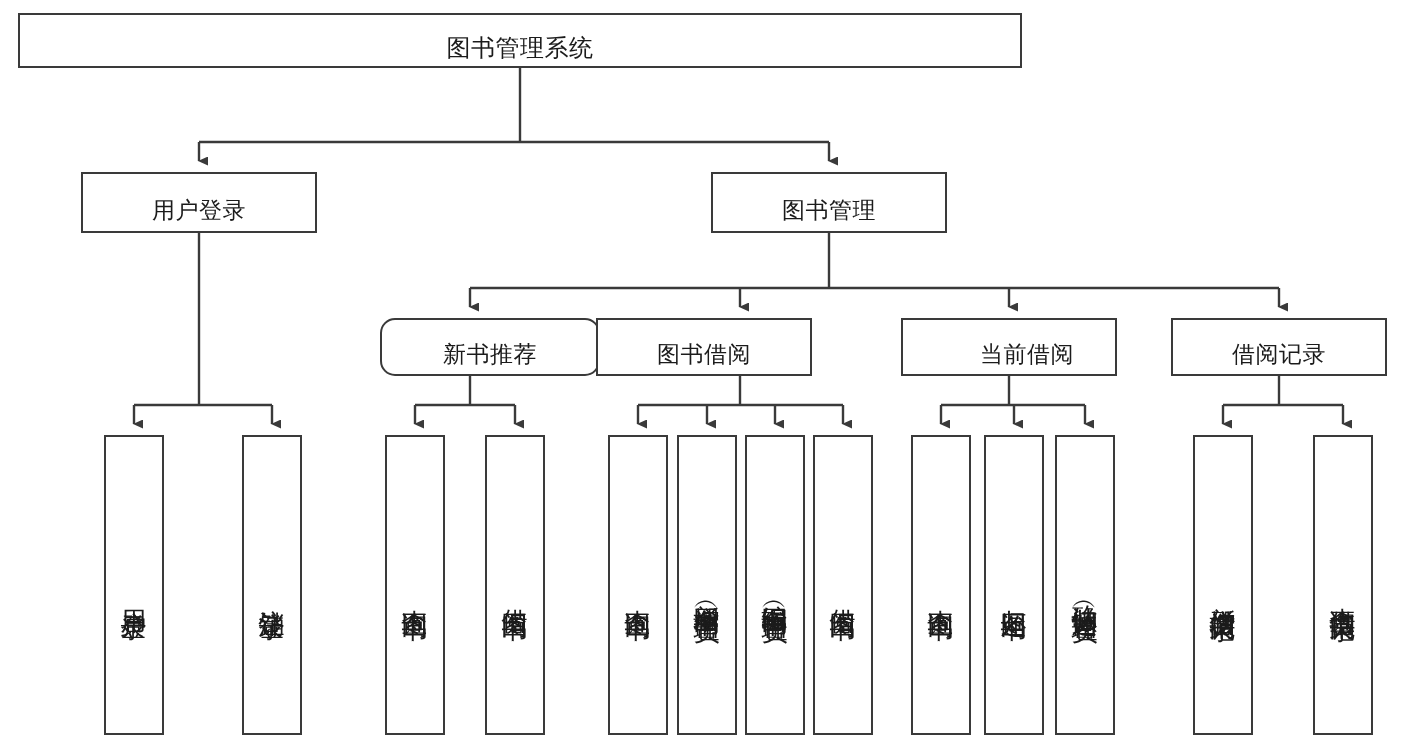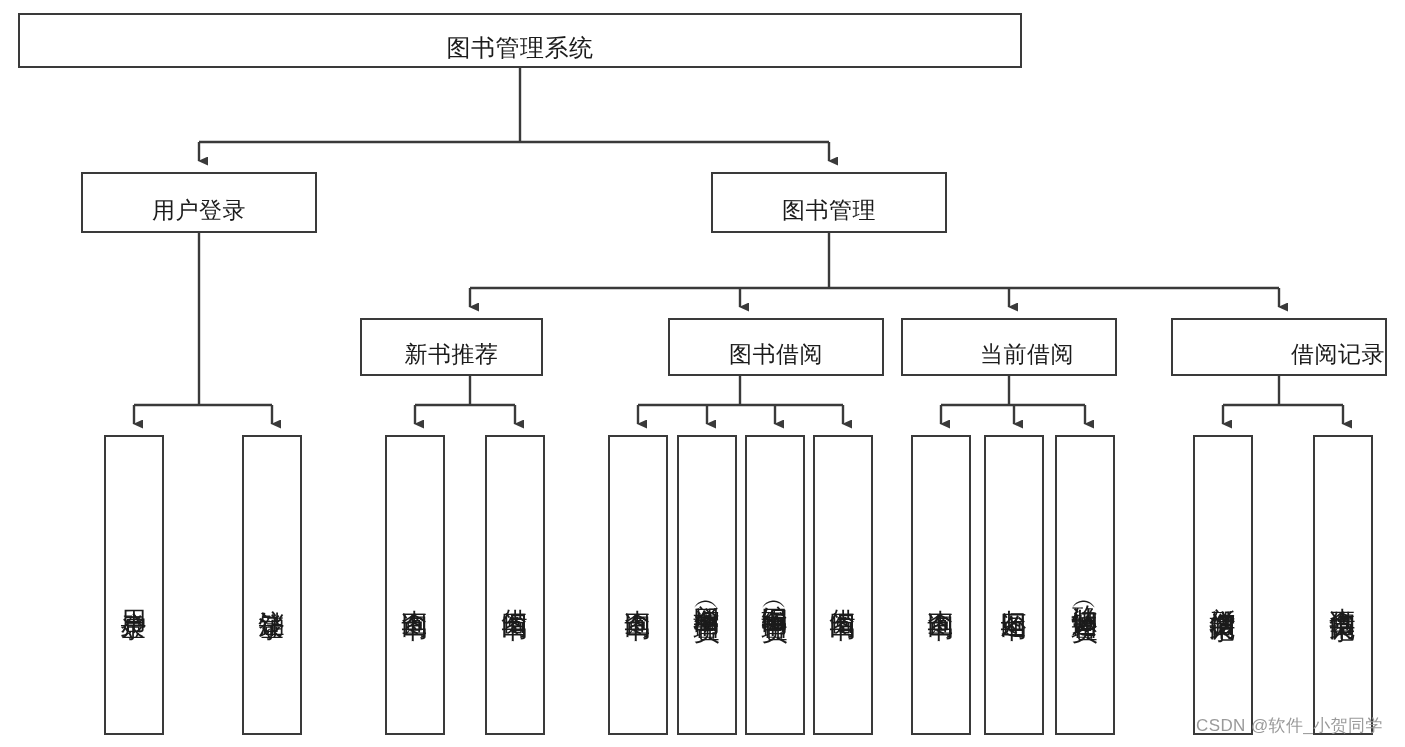--- a/index.html
+++ b/index.html
@@ -112,30 +112,30 @@
   <div id="nodes-layer">
       <div class="node horizontal root" style="left: 18px; top: 13px; width: 1004px; height: 55px;">
         <span class="label">图书管理系统</span>
       </div>
       <div class="node horizontal" style="left: 81px; top: 172px; width: 236px; height: 61px;">
         <span class="label">用户登录</span>
       </div>
       <div class="node horizontal" style="left: 711px; top: 172px; width: 236px; height: 61px;">
         <span class="label">图书管理</span>
       </div>
-      <div class="node horizontal" style="left: 360px; top: 318px; width: 183px; height: 58px;">
+      <div class="node horizontal" style="left: 380px; top: 318px; width: 220px; height: 58px; border-radius: 15px;">
         <span class="label">新书推荐</span>
       </div>
-      <div class="node horizontal" style="left: 668px; top: 318px; width: 216px; height: 58px;">
+      <div class="node horizontal" style="left: 596px; top: 318px; width: 216px; height: 58px;">
         <span class="label">图书借阅</span>
       </div>
       <div class="node horizontal" style="left: 901px; top: 318px; width: 216px; height: 58px; padding-left: 36px;">
         <span class="label">当前借阅</span>
       </div>
-      <div class="node horizontal" style="left: 1171px; top: 318px; width: 216px; height: 58px; justify-content: flex-end;">
+      <div class="node horizontal" style="left: 1171px; top: 318px; width: 216px; height: 58px;">
         <span class="label">借阅记录</span>
       </div>
       <div class="node vertical" style="left: 104px; top: 435px; width: 60px; height: 300px;">
         <span class="label">用户登录</span>
       </div>
       <div class="node vertical" style="left: 242px; top: 435px; width: 60px; height: 300px;">
         <span class="label">注销登录</span>
       </div>
       <div class="node vertical" style="left: 385px; top: 435px; width: 60px; height: 300px;">
         <span class="label">查询图书</span>
@@ -164,14 +164,13 @@
       <div class="node vertical" style="left: 1055px; top: 435px; width: 60px; height: 300px;">
         <span class="label">确认归还（管理员）</span>
       </div>
       <div class="node vertical" style="left: 1193px; top: 435px; width: 60px; height: 300px;">
         <span class="label">新增借阅记录</span>
       </div>
       <div class="node vertical" style="left: 1313px; top: 435px; width: 60px; height: 300px;">
         <span class="label">查询借阅记录</span>
       </div>
     </div>
-  <div class="watermark" style="left: 1196px; top: 714px; color: rgb(154, 154, 154);">CSDN @软件_小贺同学</div>
 </div>
 
 </body></html>

